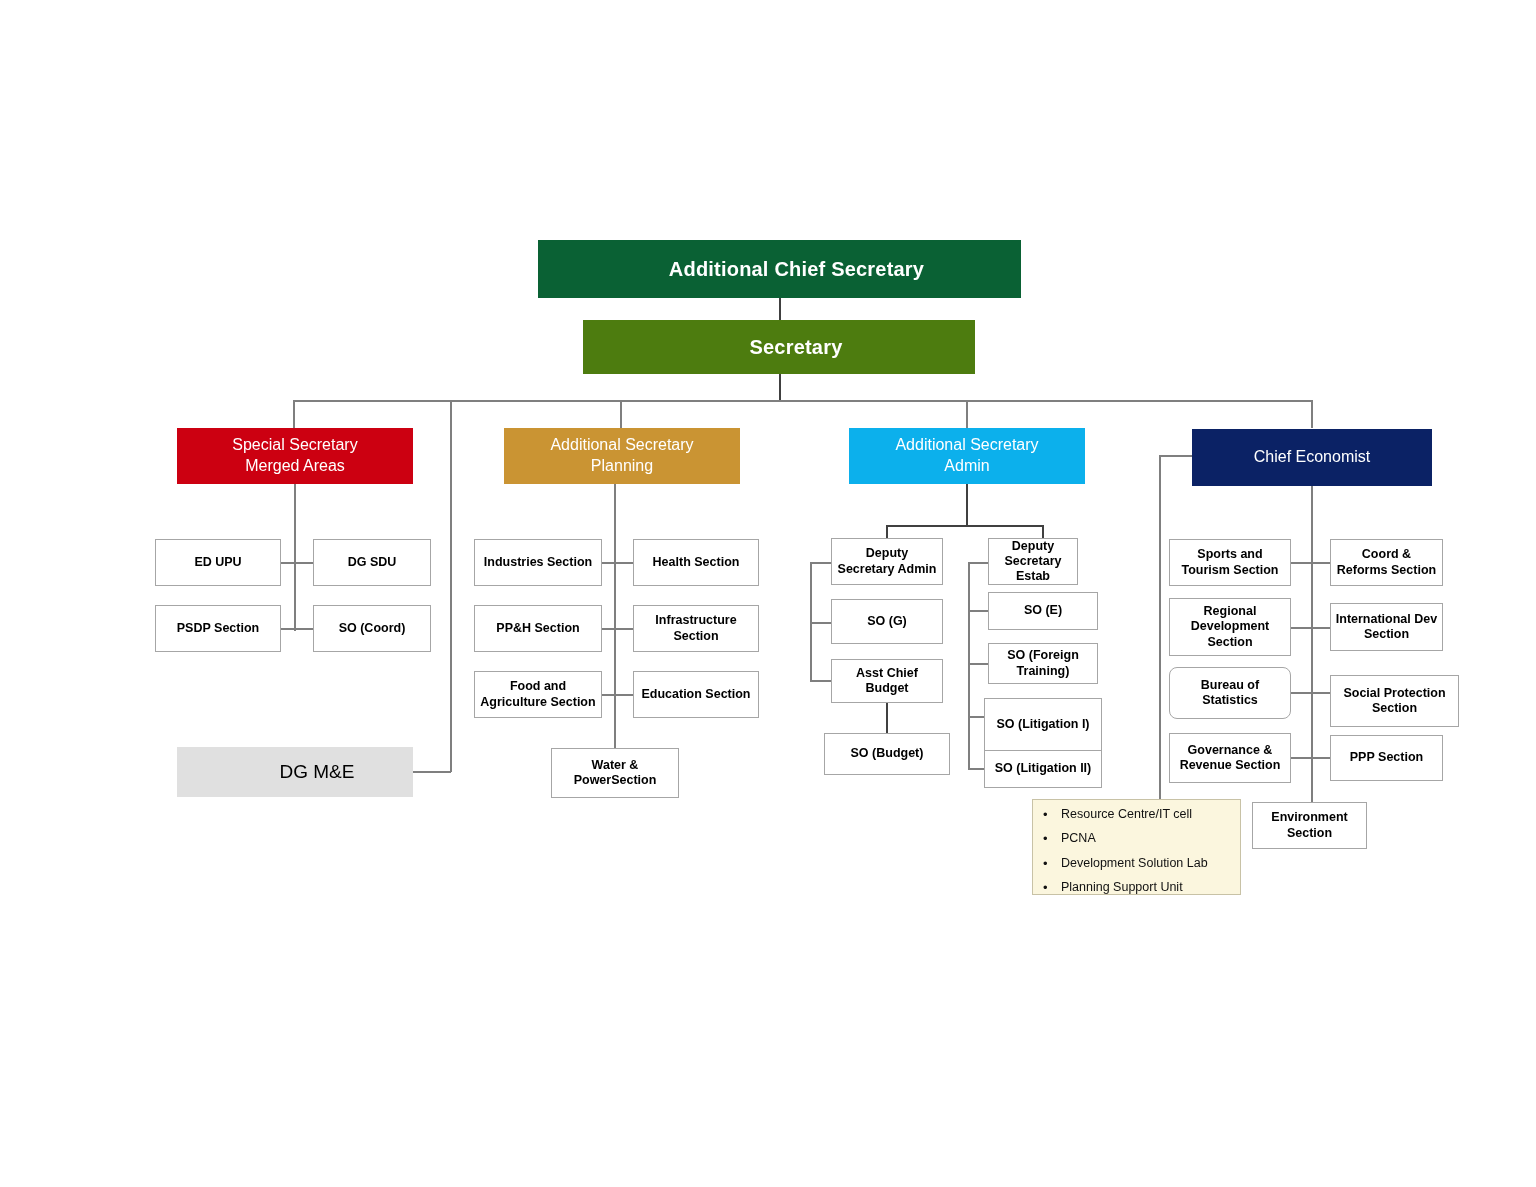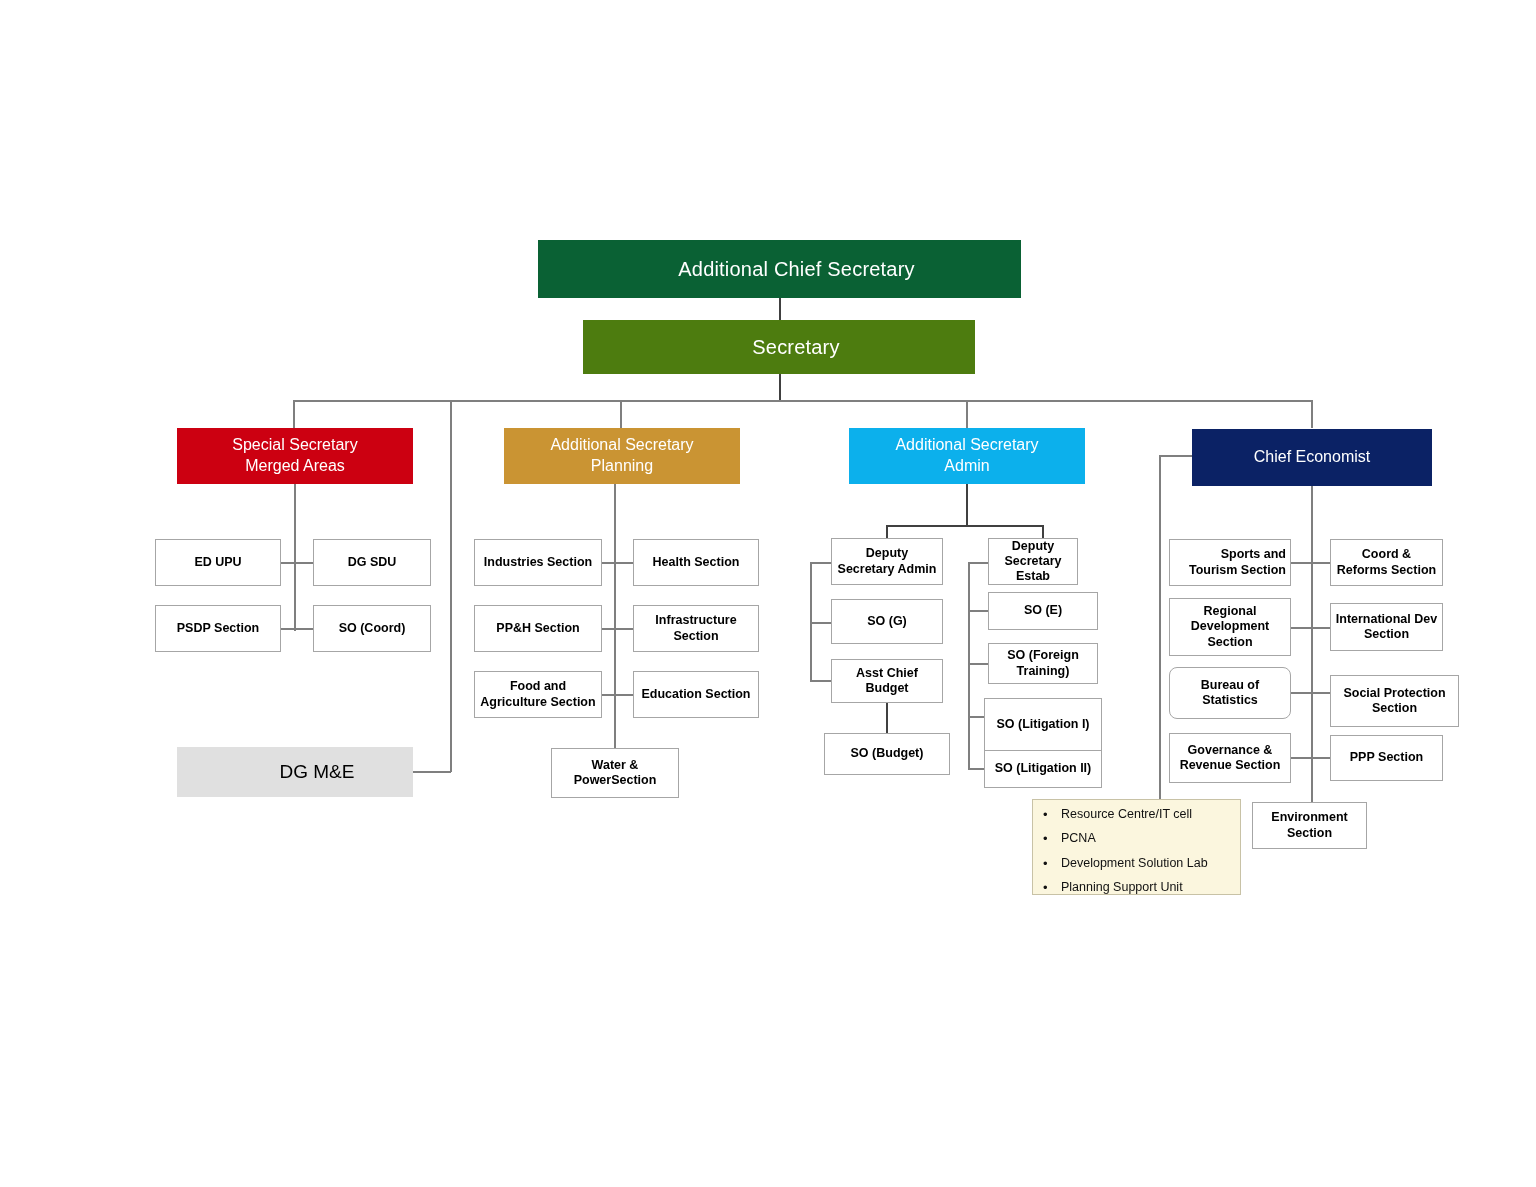--- a/index.html
+++ b/index.html
@@ -2,21 +2,21 @@
 <html><head>
 <meta charset="utf-8">
 <style>
   html,body{margin:0;padding:0;background:#ffffff;}
   body{width:1536px;height:1187px;font-family:"Liberation Sans",sans-serif;}
   #chart{position:relative;width:1536px;height:1187px;overflow:hidden;background:#fff;}
 
   .node{position:absolute;box-sizing:border-box;display:flex;align-items:center;justify-content:center;text-align:center;}
 
   
-  .lvl-top{color:#ffffff;font-size:20px;font-weight:400;letter-spacing:.2px;line-height:1.22;padding-left:34px;}
+  .lvl-top{color:#ffffff;font-size:20px;font-weight:700;letter-spacing:.2px;line-height:1.22;padding-left:34px;}
   .lvl-head{color:#ffffff;font-size:16px;font-weight:400;line-height:1.3;}
 
   
   .leaf{background:#ffffff;border:1px solid #a6a6a6;color:#000000;font-size:12.5px;font-weight:bold;line-height:1.22;padding:2px 4px;}
 
   .greybox{background:#e0e0e0;border:1px solid #e0e0e0;color:#000;font-size:19px;font-weight:400;}
 
   .notebox{position:absolute;box-sizing:border-box;background:#fbf6de;border:1px solid #c8c2a6;padding:7px 8px 7px 10px;}
   .notebox ul{margin:0;padding:0;list-style:none;}
   .notebox li{display:flex;align-items:flex-start;font-size:12.5px;color:#111;line-height:1.18;margin:0 0 9px 0;font-weight:400;}
@@ -168,21 +168,21 @@
   <div class="node leaf" style="left:988px;top:643px;width:110px;height:41px;">
     <span>SO (Foreign Training)</span>
   </div>
   <div class="node leaf" style="left:984px;top:698px;width:118px;height:54px;">
     <span>SO (Litigation I)</span>
   </div>
   <div class="node leaf" style="left:984px;top:750px;width:118px;height:38px;">
     <span>SO (Litigation II)</span>
   </div>
 
-  <div class="node leaf" style="left:1169px;top:539px;width:122px;height:47px;text-align:right;">
+  <div class="node leaf" style="left:1169px;top:539px;width:122px;height:47px;">
     <span>Sports and Tourism Section</span>
   </div>
   <div class="node leaf" style="left:1169px;top:598px;width:122px;height:58px;">
     <span>Regional Development Section</span>
   </div>
   <div class="node leaf" style="left:1169px;top:667px;width:122px;height:52px;border-radius:8px;">
     <span>Bureau of Statistics</span>
   </div>
   <div class="node leaf" style="left:1169px;top:733px;width:122px;height:50px;">
     <span>Governance &amp; Revenue Section</span>

